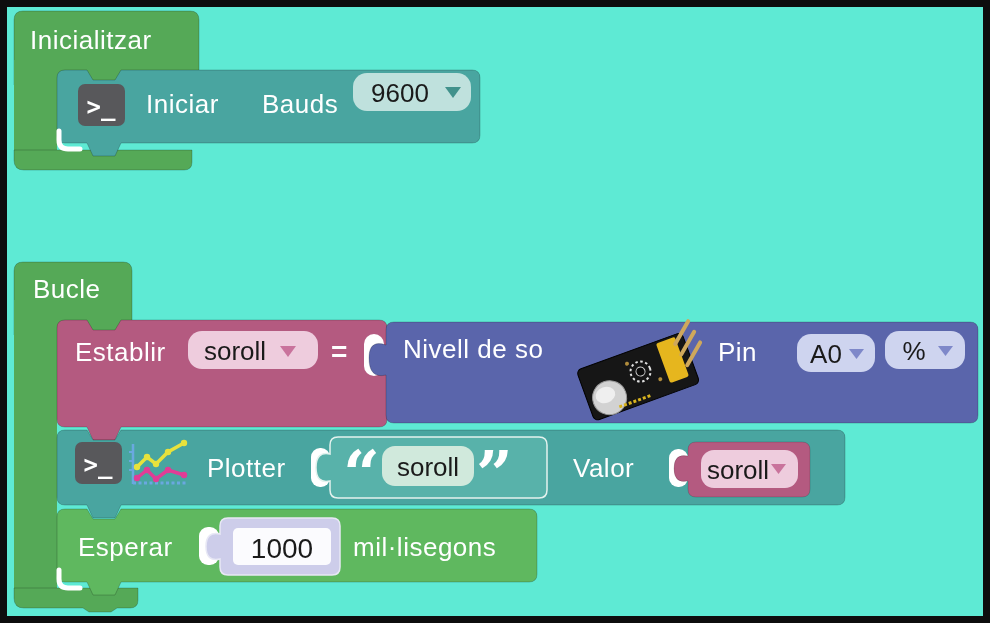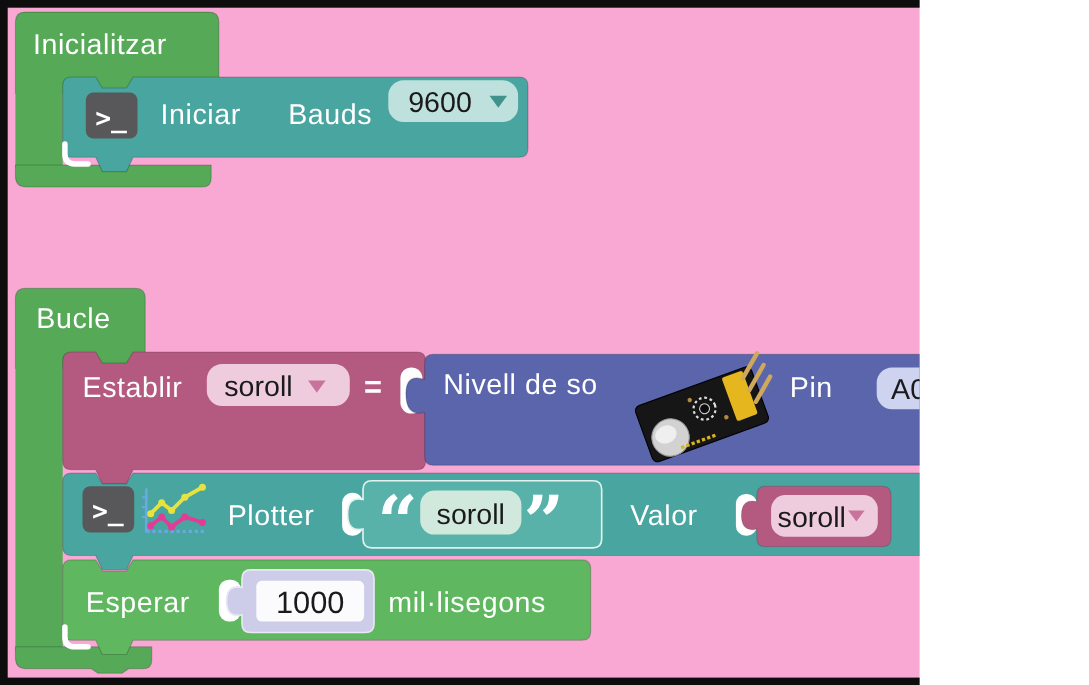--- a/index.html
+++ b/index.html
@@ -1,16 +1,16 @@
 <!DOCTYPE html>
 <html><head>
 <meta charset="utf-8">
 <style>
   html,body{margin:0;padding:0;background:#ffffff;}
-  .frame{position:relative;width:836px;height:623px;background:#f9a8d4;overflow:hidden;}
+  .frame{position:relative;width:990px;height:623px;background:#5eead4;overflow:hidden;}
   svg{display:block;}
   text{font-family:"Liberation Sans", sans-serif;}
   .lbl{fill:#ffffff;font-size:26px;letter-spacing:0.5px;}
   .ttl{fill:#ffffff;font-size:26px;letter-spacing:0.5px;}
   .fld{fill:#1a1a1a;font-size:26px;}
   .num{fill:#1a1a1a;font-size:28px;}
   .term{fill:#ffffff;font-size:24px;font-weight:bold;font-family:"DejaVu Sans Mono", monospace;}
   .quote{fill:#ffffff;font-size:64px;font-weight:bold;font-family:"DejaVu Serif", serif;}
 </style>
 </head>

